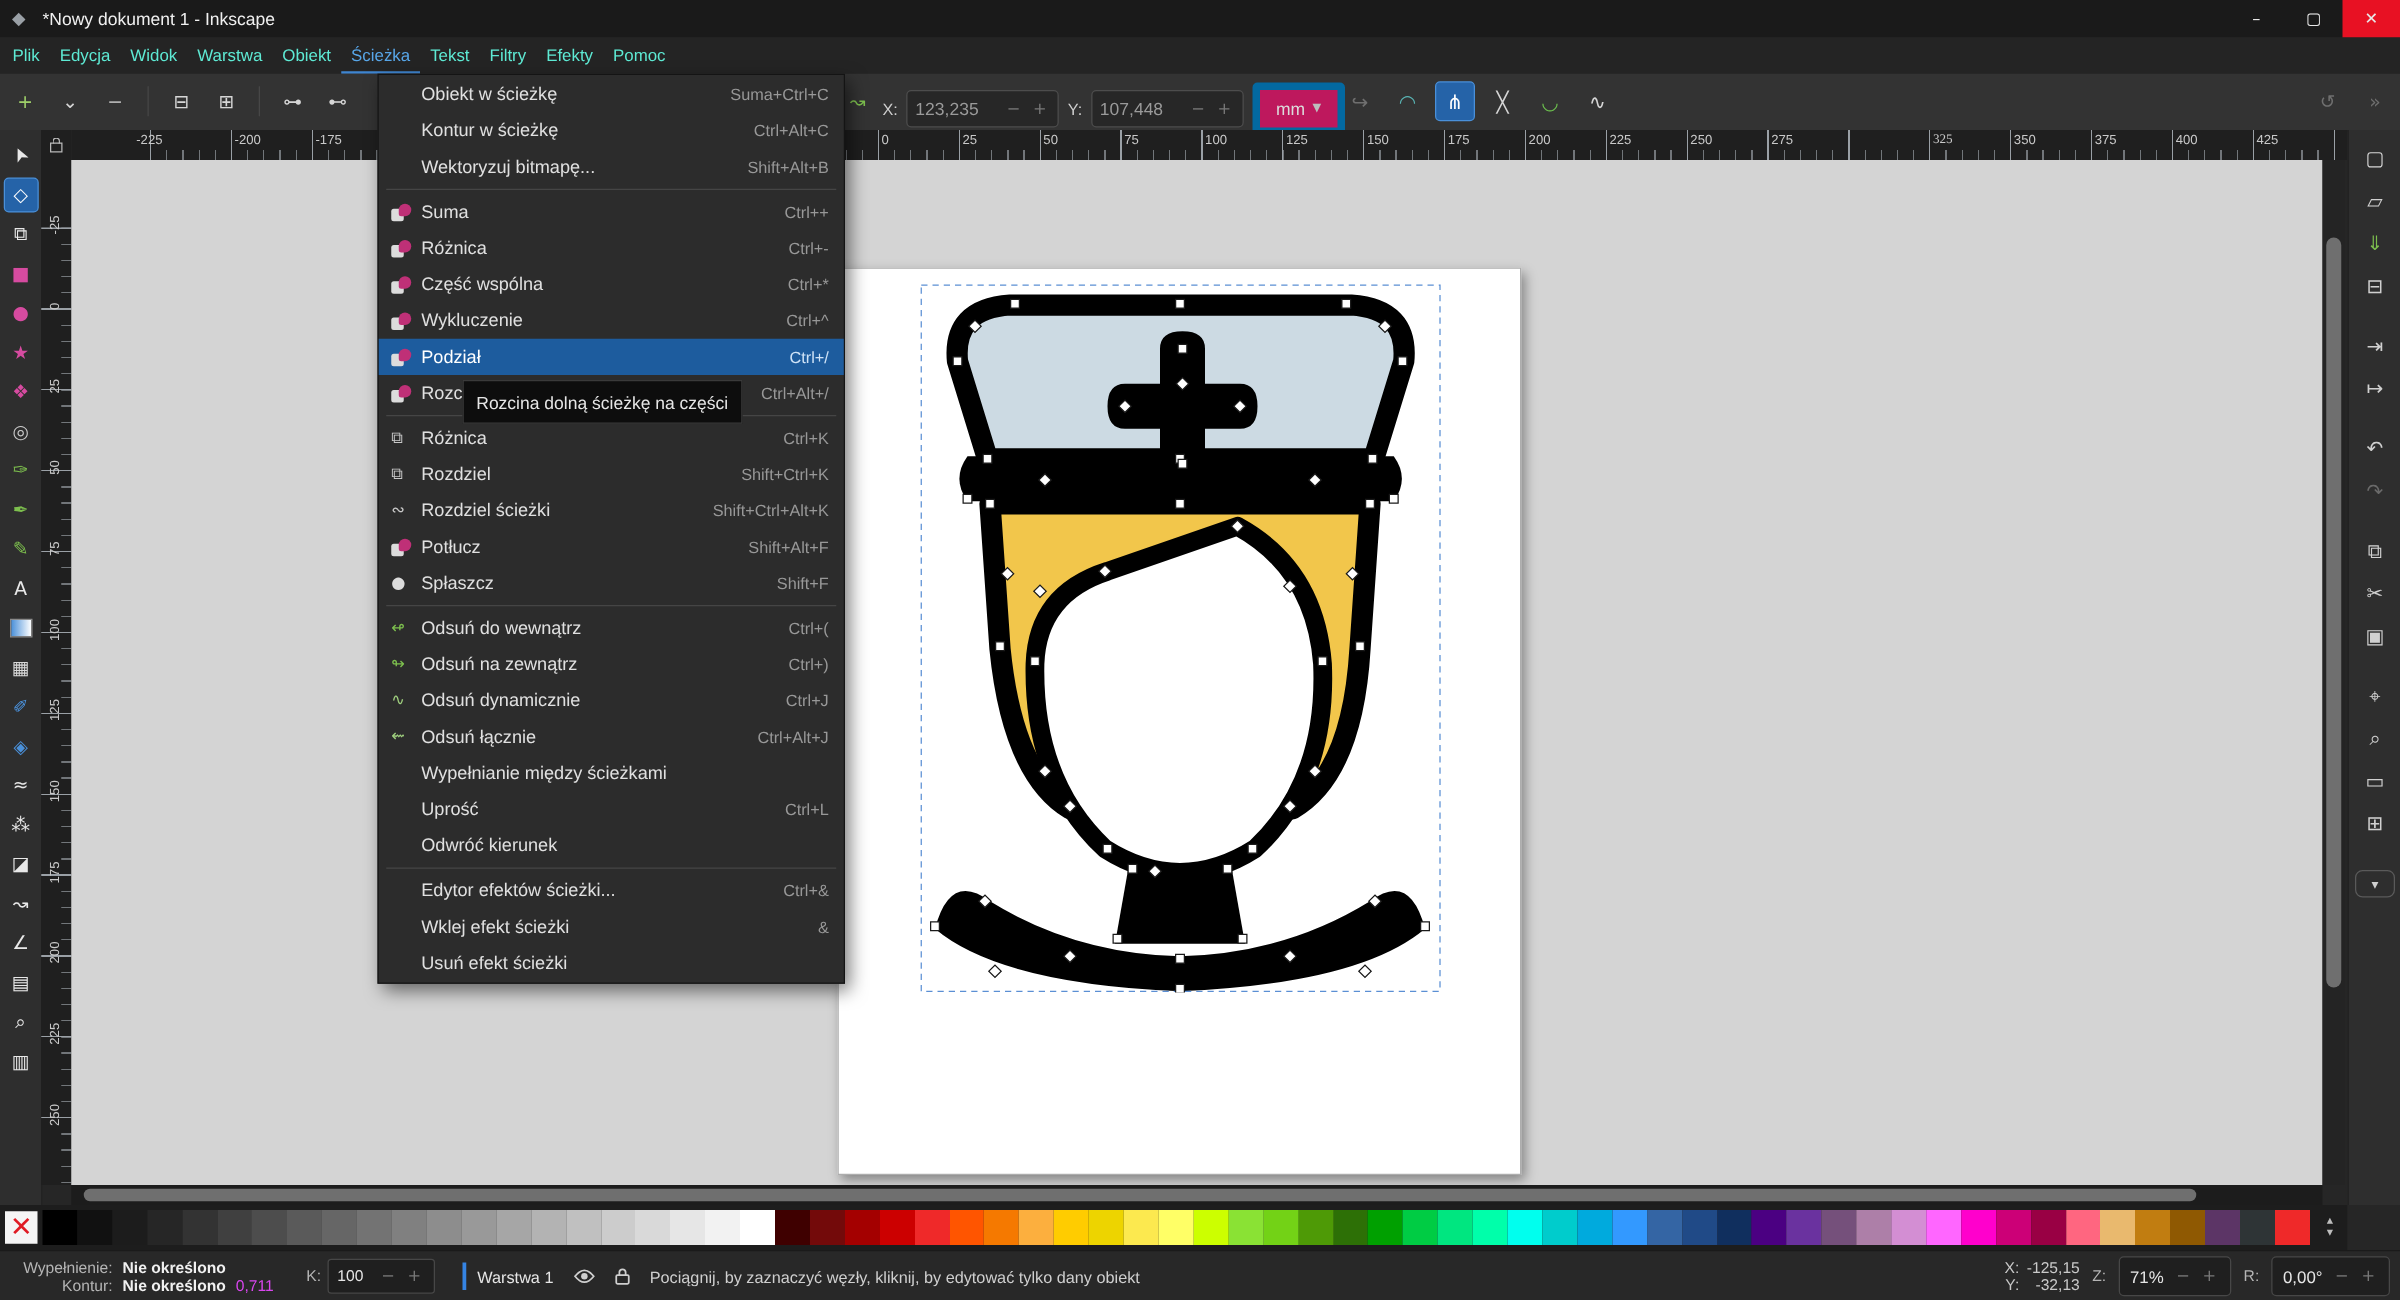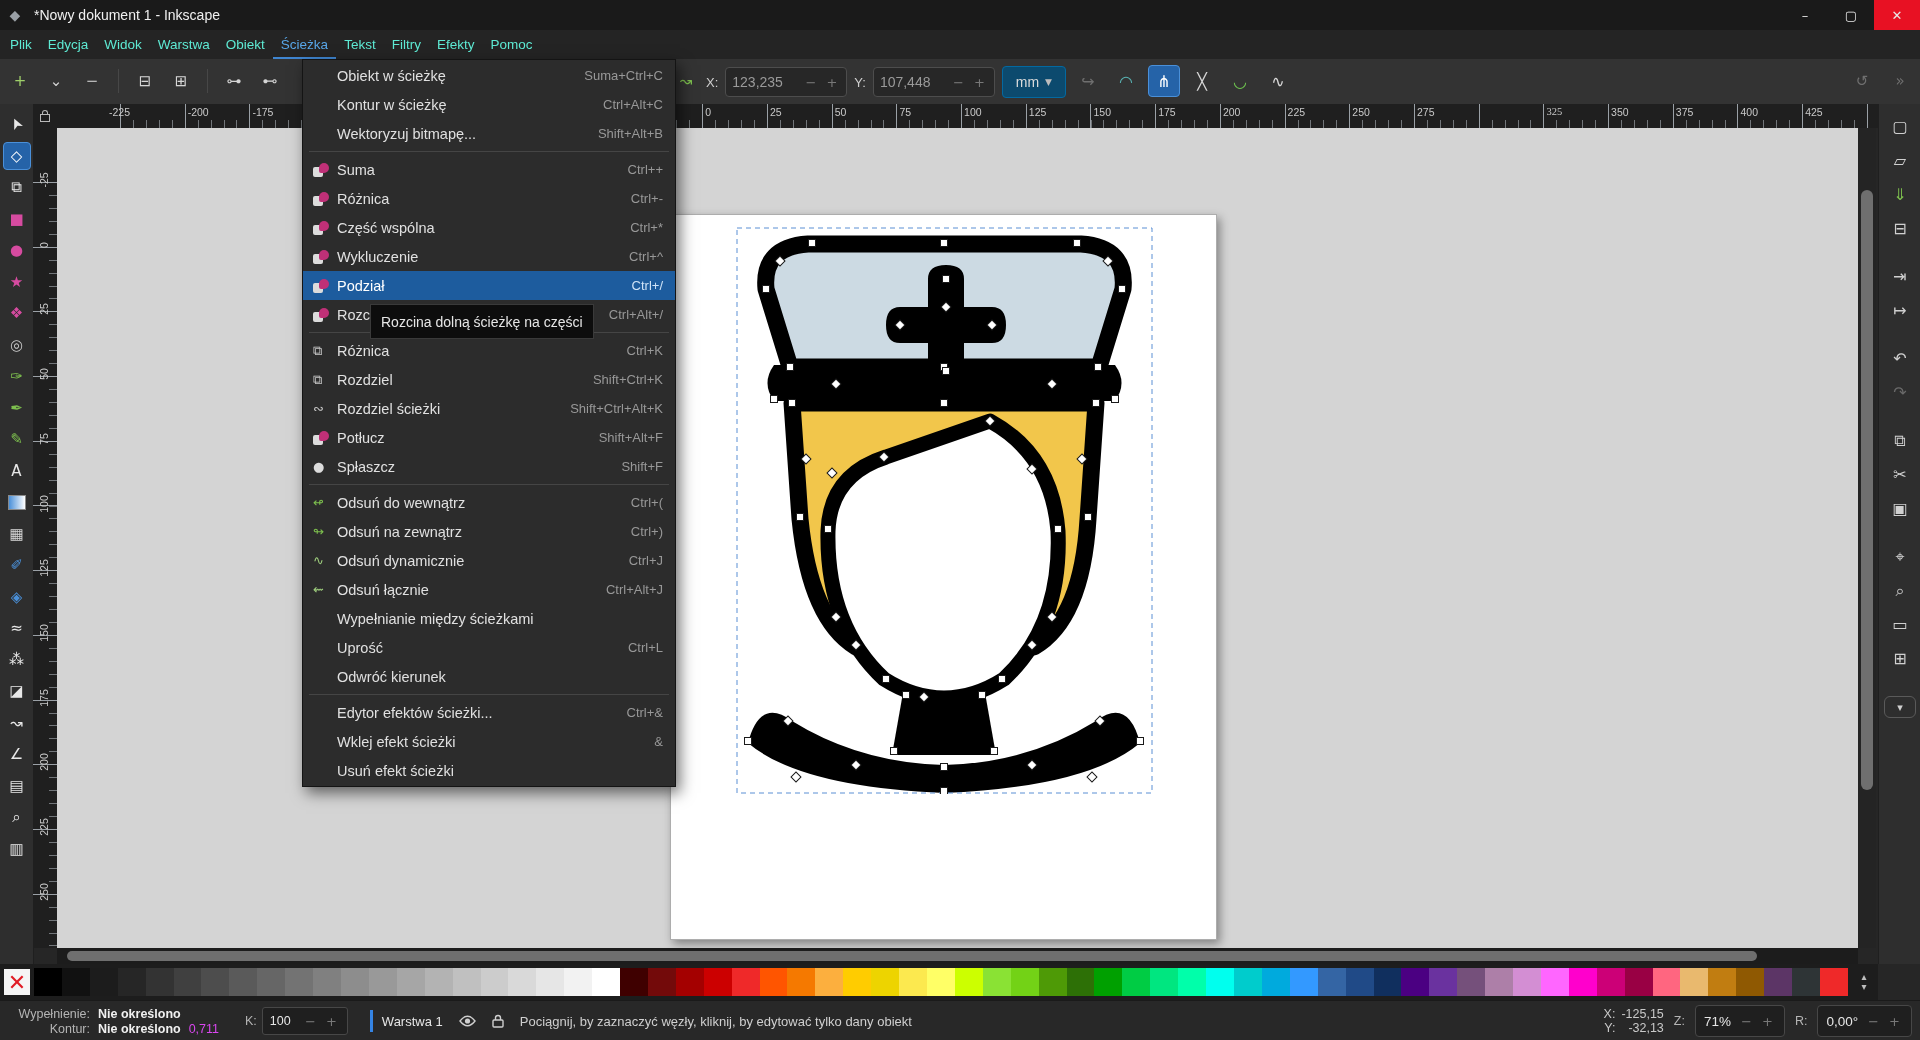--- a/index.html
+++ b/index.html
@@ -32,21 +32,21 @@
   .tbtn.dim{color:#6f6f6f;}
   #tb-left{position:absolute;left:6px;top:8px;display:flex;gap:8px;align-items:center;}
   .tb-sep{width:1px;height:24px;background:#474747;margin:0 4px;}
   #tb-obj{position:absolute;left:672px;top:8px;}
   #tb-coords{position:absolute;left:706px;top:7px;display:flex;align-items:center;gap:7px;}
   .tb-label{font-size:13px;color:#cfcfcf;}
   .tb-field{width:122px;height:30px;background:#272727;border:1px solid #4d4d4d;border-radius:4px;
             display:flex;align-items:center;padding:0 6px;box-sizing:border-box;}
   .tb-field .val{font-size:14px;color:#9a9a9a;}
   .spin{margin-left:auto;font-size:13px;color:#787878;letter-spacing:3px;}
-  .unit-dd{width:62px;height:30px;background:#0c4a6e;border:1px solid #0369a1;border-radius:4px;
+  .unit-dd{width:62px;height:30px;background:#be185d;border:6px solid #0369a1;border-radius:4px;
            display:flex;align-items:center;justify-content:center;gap:6px;font-size:14px;color:#dcdcdc;}
   .unit-dd .car{font-size:9px;color:#bdbdbd;}
   #tb-toggles{position:absolute;left:1072px;top:6px;display:flex;gap:6px;align-items:center;}
   .tgl{width:32px;height:32px;display:flex;align-items:center;justify-content:center;border-radius:4px;
        font-size:16px;color:#d6d6d6;}
   .tgl.active{background:#2563a8;border:1px solid #4a90d9;box-sizing:border-box;color:#fff;}
   .tgl.dim{color:#6f6f6f;}
   #tb-right{position:absolute;right:6px;top:8px;display:flex;gap:10px;align-items:center;}
 
   

